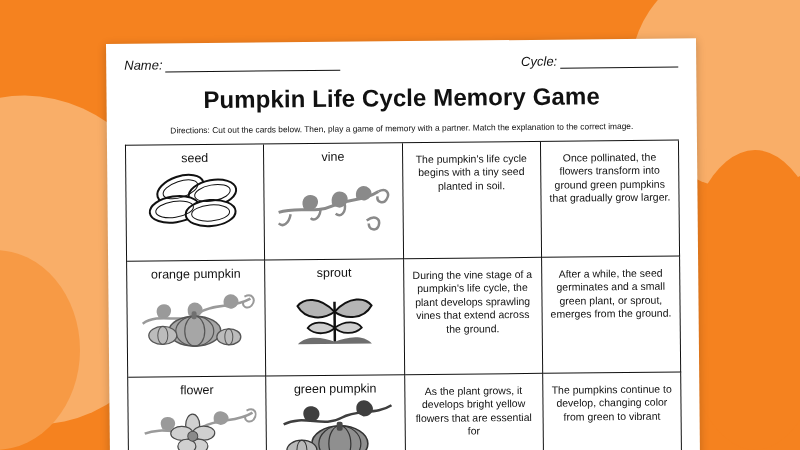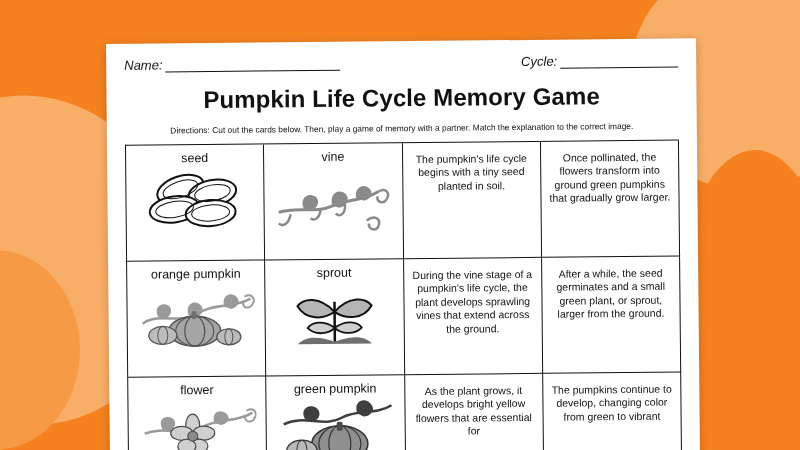--- a/index.html
+++ b/index.html
@@ -259,21 +259,21 @@
           <path d="M55 46 C66 38 78 40 82 46 C74 54 61 52 55 46 Z" fill="#cfcfcf" stroke="#111" stroke-width="1.8"></path>
           <path d="M18 62 C28 52 44 56 55 60 C66 56 82 52 92 62 Z" fill="#6e6e6e"></path>
         </svg>
       </div>
 
       <div class="cell text">
         <div class="cell-text">During the vine stage of a pumpkin's life cycle, the plant develops sprawling vines that extend across the ground.</div>
       </div>
 
       <div class="cell text">
-        <div class="cell-text">After a while, the seed germinates and a small green plant, or sprout, larger from the ground.</div>
+        <div class="cell-text">After a while, the seed germinates and a small green plant, or sprout, emerges from the ground.</div>
       </div>
 
       <div class="cell pic row-3">
         <div class="cell-label">flower</div>
         <svg class="art" width="118" height="62" viewBox="0 0 118 62">
           <path d="M6 34 C26 26 46 38 64 28 C80 19 98 24 114 14" fill="none" stroke="#9a9a9a" stroke-width="2.5"></path>
           <path d="M24 30 c-6 -10 3 -15 10 -11 c5 4 2 11 -4 12 z" fill="#9a9a9a"></path>
           <path d="M76 24 c-4 -11 6 -15 12 -9 c5 5 0 11 -6 11 z" fill="#9a9a9a"></path>
           <path d="M108 12 c8 -4 12 3 7 9 c-4 4 -10 1 -8 -4" fill="none" stroke="#9a9a9a" stroke-width="2"></path>
           <g transform="translate(54,38)">

